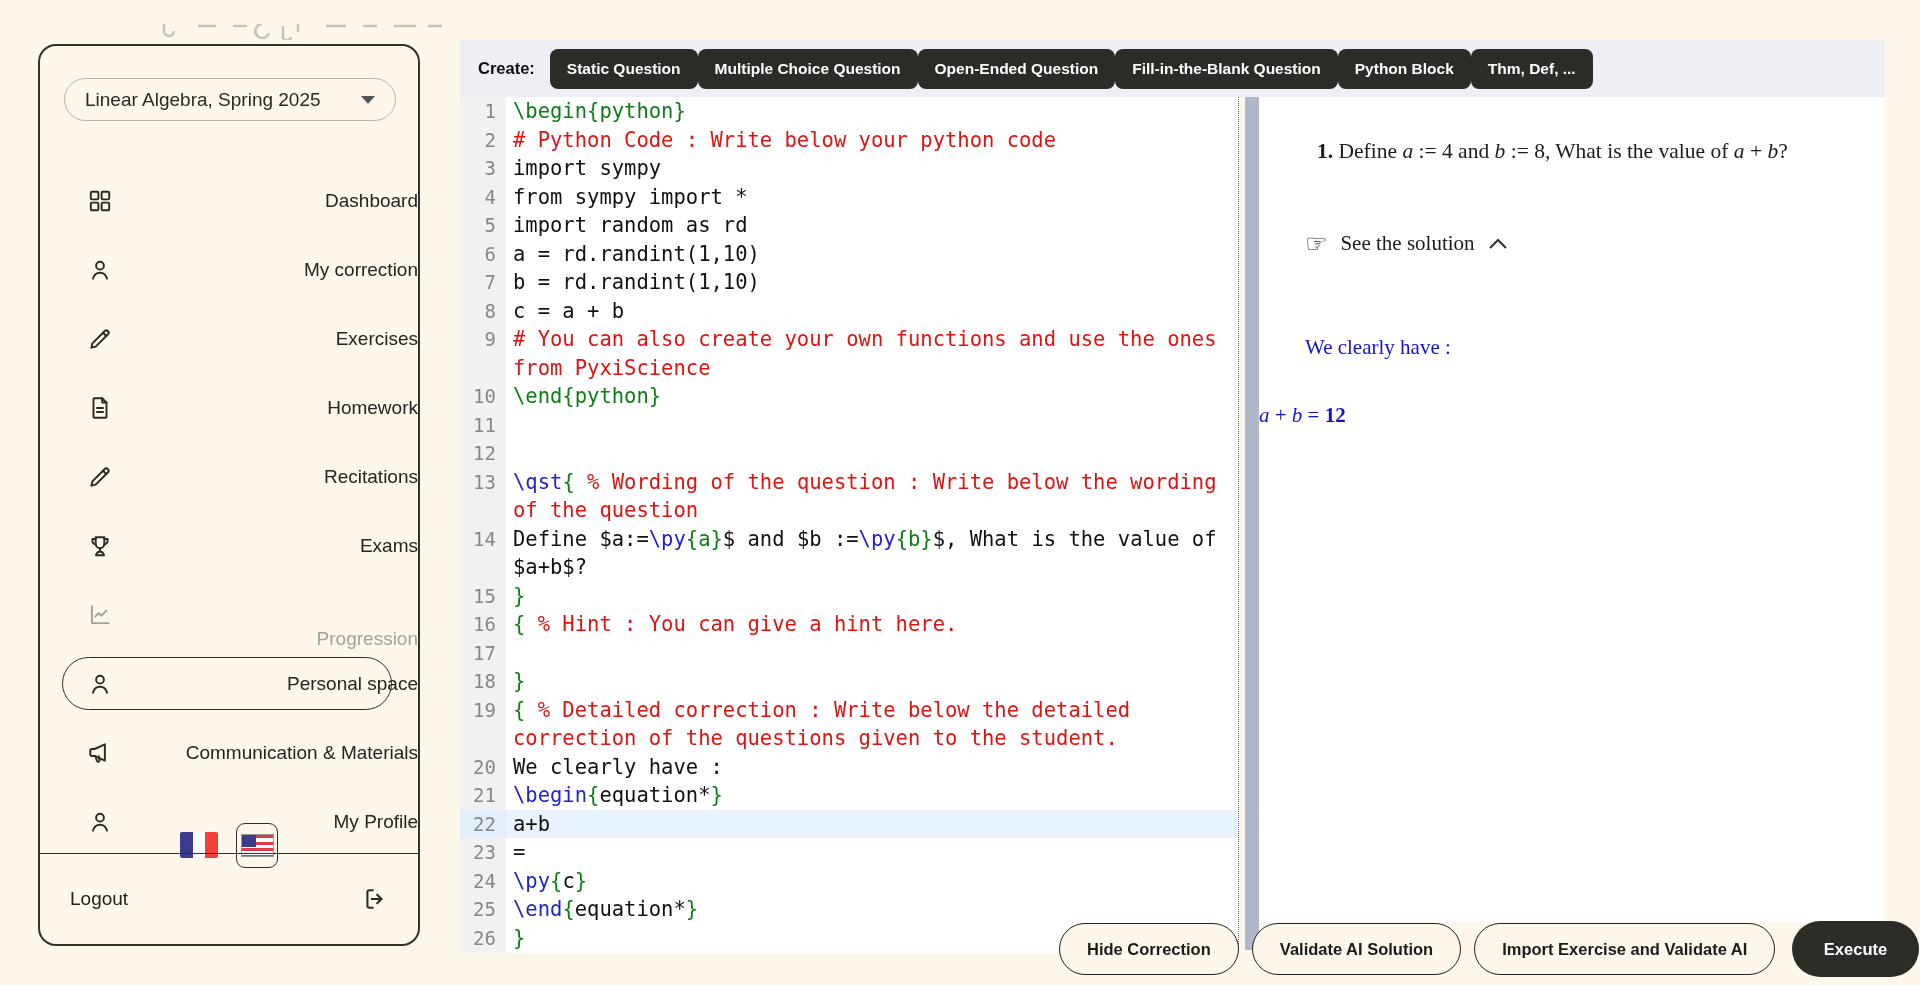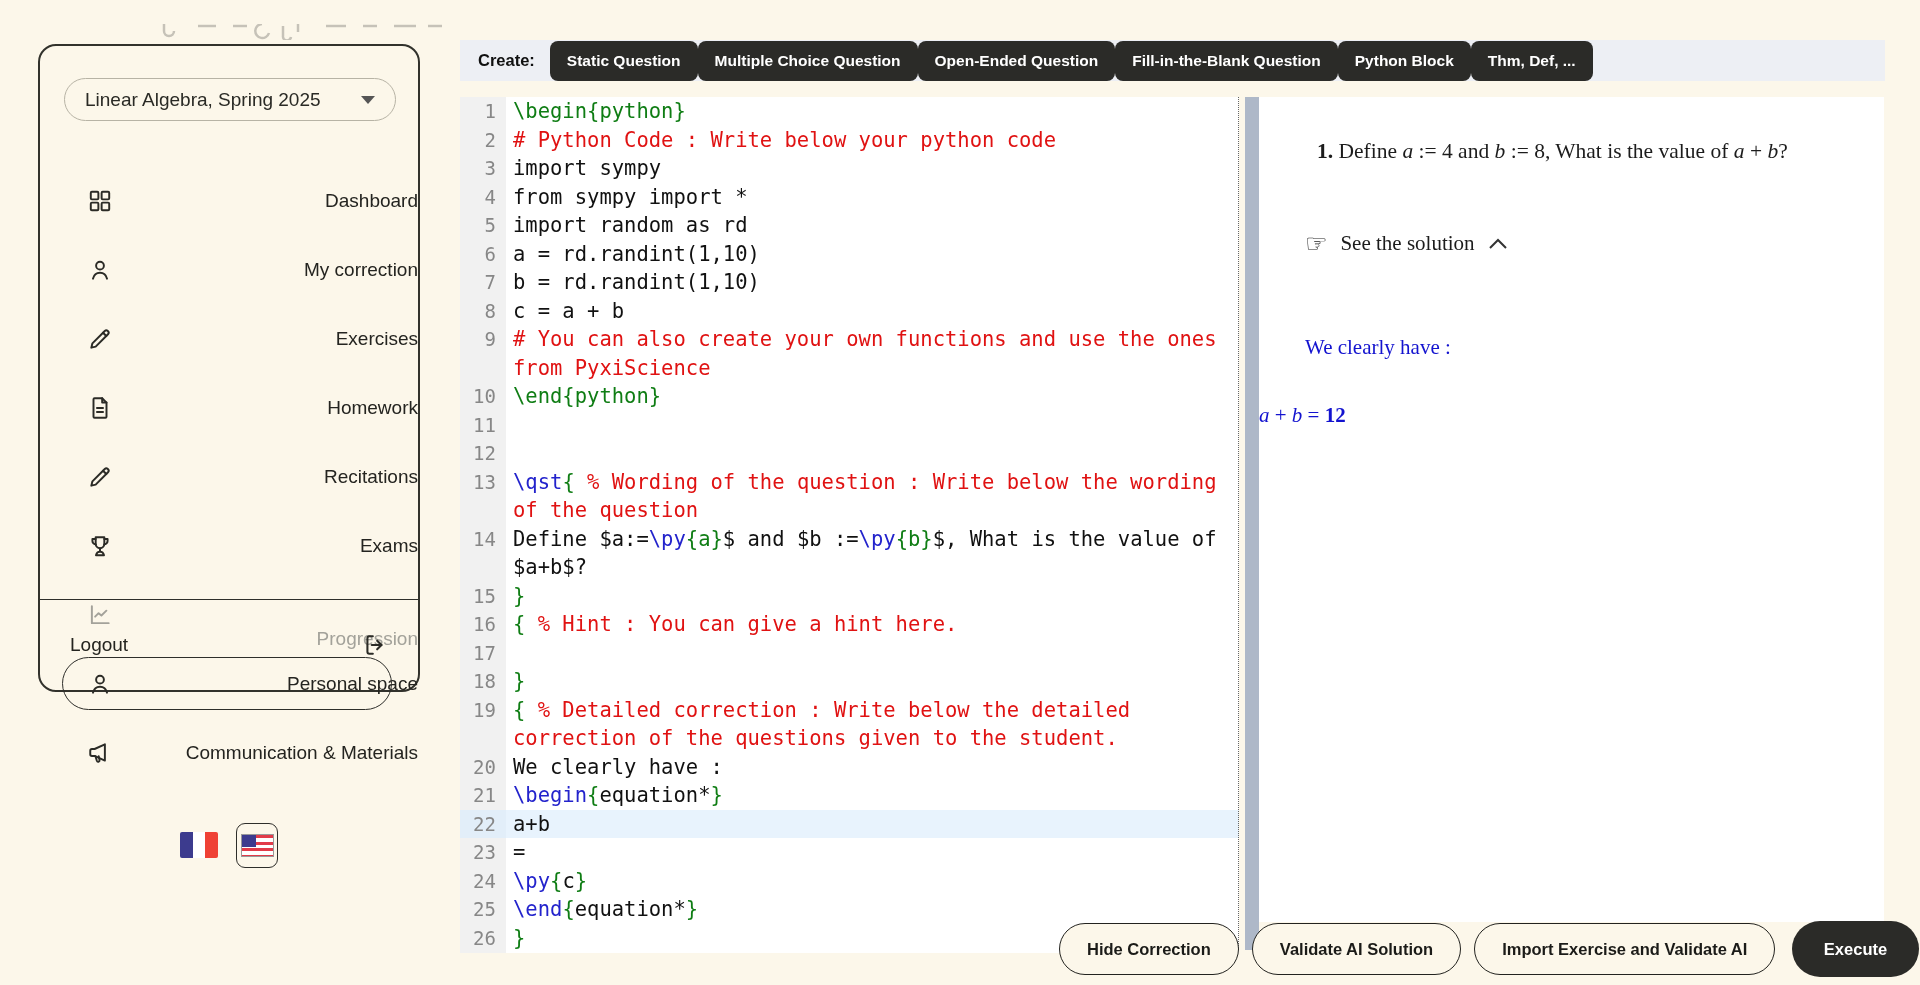--- a/index.html
+++ b/index.html
@@ -5,21 +5,21 @@
   :root{
     --cream:#fcf7ea; --ink:#24241f; --red:#e01212; --green:#0f7d14; --blue:#2323cc;
     --solblue:#1313cf; --btndark:#2b2b28; --toolbar:#edeff4;
   }
   *{box-sizing:border-box; margin:0; padding:0;}
   html,body{width:1920px;height:985px;}
   body{background:var(--cream); font-family:"Liberation Sans", sans-serif; color:var(--ink); position:relative; overflow:hidden;}
 
   
   .clipped-frag{position:absolute; left:158px; top:24px; width:300px; height:16px; overflow:hidden; opacity:.55;}
-  .sidebar{position:absolute; left:38px; top:44px; width:382px; height:648px; border:2px solid #32322c; border-radius:18px; background:var(--cream); z-index:2;}
+  .sidebar{position:absolute; left:38px; top:44px; width:382px; height:902px; border:2px solid #32322c; border-radius:18px; background:var(--cream); z-index:2;}
   .course-pill{position:absolute; left:24px; top:32px; width:332px; height:43px; border:1px solid #b7b3a5; border-radius:22px; display:flex; align-items:center; padding:0 20px; font-size:19px; color:#2a2a25; cursor:pointer;}
   .course-pill .caret{margin-left:auto; width:0; height:0; border-left:7px solid transparent; border-right:7px solid transparent; border-top:8px solid #555;}
   .menu{position:absolute; left:0; top:120px; width:100%;}
   .menu-item{height:69px; display:flex; align-items:center; padding-left:46px; cursor:pointer; position:relative;justify-content:space-between;}
   .menu-item .mi-icon{width:27px; height:27px; flex:0 0 27px; display:flex; align-items:center; justify-content:center;}
   .menu-item .mi-label{margin-left:17px; font-size:19px; color:#242420;}
   .menu-item.disabled .mi-label{color:#a3a29a;margin-top:48px;}
   .menu-item.disabled svg{stroke:#a3a29a !important;}
   .menu-item.selected::before{content:""; position:absolute; left:22px; right:26px; top:8px; bottom:8px; border:1.6px solid #2e2e2a; border-radius:27px;}
   .menu-item svg{stroke:#2b2b26; fill:none; stroke-width:1.8; stroke-linecap:round; stroke-linejoin:round;}
@@ -27,21 +27,21 @@
   .flag-fr{width:38px; height:26px; display:flex; border-radius:2px; overflow:hidden; cursor:pointer;}
   .flag-fr i{flex:1;}
   .flag-us-box{width:42px; height:45px; border:1.6px solid #2e2e2a; border-radius:9px; display:flex; align-items:center; justify-content:center; cursor:pointer; background:var(--cream);}
   .flag-us{width:33px; height:23px; position:relative; background:repeating-linear-gradient(to bottom,#e23b49 0 3.3px,#fff 3.3px 6.6px); border:.5px solid #999;}
   .flag-us .canton{position:absolute; left:0; top:0; width:14px; height:12px; background:#3c3b8e;}
   .logout-row{position:absolute; left:0; bottom:0; width:100%; height:91px; border-top:1.6px solid #2e2e2a; display:flex; align-items:center; padding:0 30px; cursor:pointer;}
   .logout-row .lg-label{font-size:19px;}
   .logout-row svg{margin-left:auto; stroke:#2b2b26; fill:none; stroke-width:1.9; stroke-linecap:round; stroke-linejoin:round;}
 
   
-  .toolbar{position:absolute; left:460px; top:40px; width:1425px; height:41px; background:var(--toolbar); display:flex; align-items:center; padding-left:18px; gap:13px; z-index:1;}
+  .toolbar{position:absolute; left:460px; top:40px; width:1425px; height:57px; background:var(--toolbar); display:flex; align-items:center; padding-left:18px; gap:13px; z-index:1;}
   .create-label{font-size:16.5px; font-weight:600; color:#101010; margin-right:2px;}
   .tb-btn{height:40px; border:none; border-radius:8px; background:var(--btndark); color:#fff; font-family:"Liberation Sans",sans-serif; font-weight:700; font-size:15.5px; padding:0 17px; cursor:pointer; white-space:nowrap;}
 
   
   .editor{position:absolute; left:460px; top:97px; width:779px; height:856px; background:linear-gradient(to right,#f1f1f1 0,#f1f1f1 46px,#ffffff 46px); font-family:"DejaVu Sans Mono", monospace; overflow:hidden; cursor:text;}
   .ed-row{display:flex;}
   .ed-gutter{flex:0 0 46px; text-align:right; padding-right:10px; color:#878787; font-size:19px; line-height:28.5px; user-select:none;}
   .ed-code{flex:1; padding-left:7px; font-size:20.5px; line-height:28.5px; white-space:pre-wrap; overflow-wrap:break-word; color:#111;}
   .ed-row.active .ed-code{background:#e8f3fd;}
   .ed-row.active .ed-gutter{background:#e2eef9;}
@@ -173,20 +173,29 @@
       </div>
       <div class="menu-item">
         <span class="mi-icon">
           <svg width="26" height="26" viewBox="0 0 24 24">
             <path d="M16.5 4 7 8.3H4.6A1.6 1.6 0 0 0 3 9.9v3.2a1.6 1.6 0 0 0 1.6 1.6H7l9.5 4.3V4z"></path>
             <path d="M7.8 15l1.3 4.2a1.3 1.3 0 0 0 2.5-.7L10.8 15"></path>
           </svg>
         </span>
         <span class="mi-label">Communication &amp; Materials</span>
       </div>
+      <div class="menu-item">
+        <span class="mi-icon">
+          <svg width="26" height="26" viewBox="0 0 24 24">
+            <circle cx="12" cy="8" r="3.6"></circle>
+            <path d="M5.5 20c.9-3.6 3.5-5.4 6.5-5.4s5.6 1.8 6.5 5.4"></path>
+          </svg>
+        </span>
+        <span class="mi-label">My Profile</span>
+      </div>
     </nav>
   <div class="flags">
     <div class="flag-fr">
       <i style="background:#3c3b8e"></i>
         <i style="background:#fff"></i>
         <i style="background:#ef4135"></i>
     </div>
     <div class="flag-us-box">
       <div class="flag-us">
           <div class="canton"></div>

